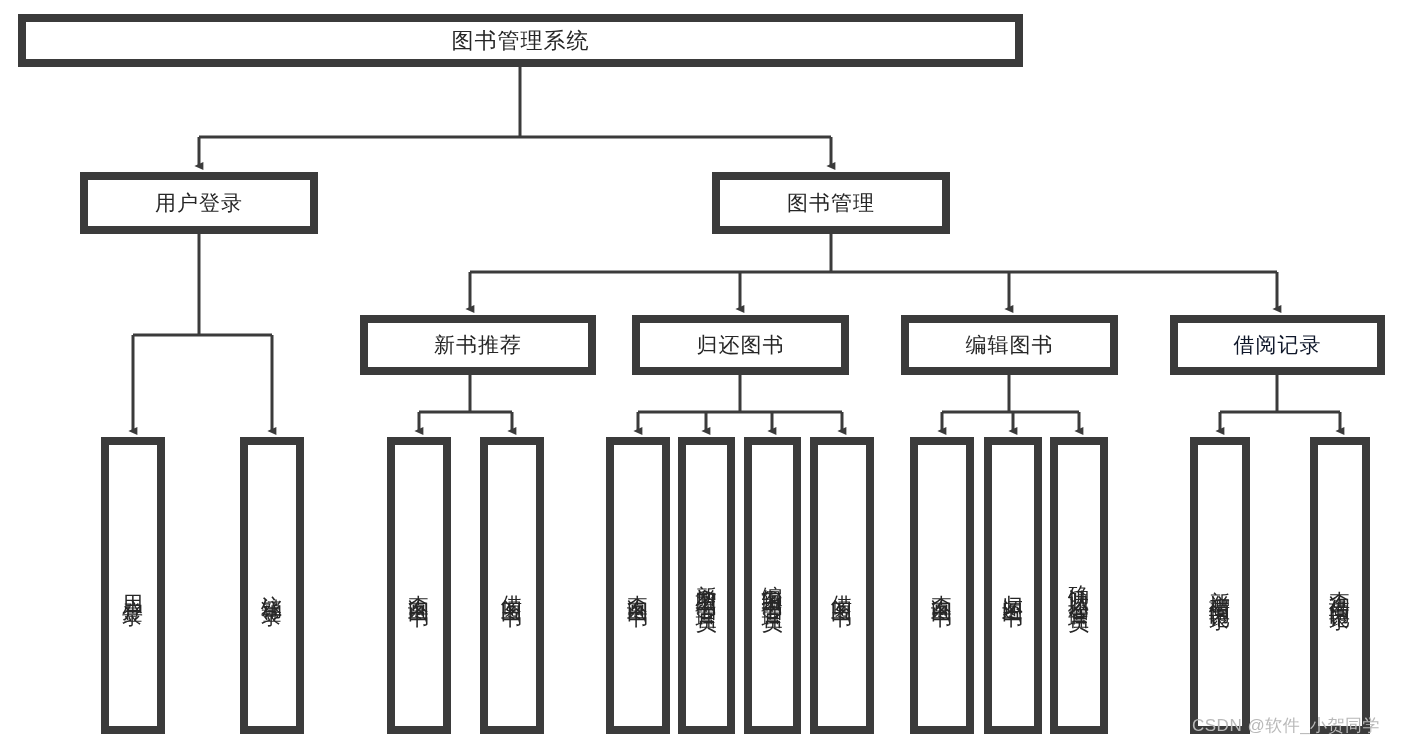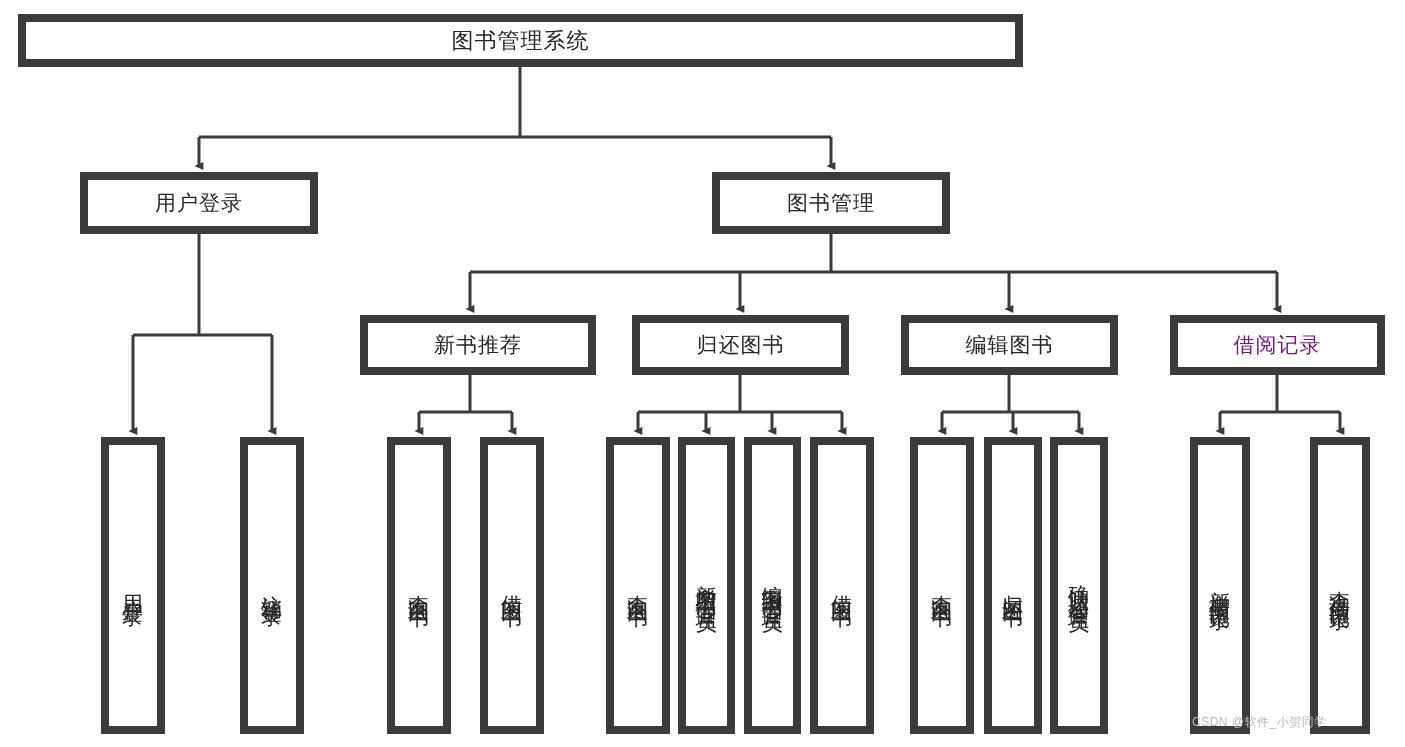--- a/index.html
+++ b/index.html
@@ -45,21 +45,21 @@
   svg.links {
     position: absolute;
     left: 0;
     top: 0;
     width: 1405px;
     height: 747px;
     pointer-events: none;
   }
   .watermark {
     position: absolute;
-    font-size: 12px;
+    font-size: 17px;
     color: #b9b9b9;
     white-space: nowrap;
     letter-spacing: 0.5px;
   }
 </style>
 </head>
 <body>
 
 <div id="canvas" style="background: rgb(255, 255, 255);">
 
@@ -114,21 +114,21 @@
   </svg>
 
   <div class="node h-label root" style="left: 18px; top: 14px; width: 1005px; height: 53px; border-color: rgb(59, 59, 59); color: rgb(38, 38, 38);">图书管理系统</div>
 
   <div class="node h-label" style="left: 80px; top: 172px; width: 238px; height: 62px; border-color: rgb(59, 59, 59); color: rgb(38, 38, 38);">用户登录</div>
   <div class="node h-label" style="left: 712px; top: 172px; width: 238px; height: 62px; border-color: rgb(59, 59, 59); color: rgb(38, 38, 38);">图书管理</div>
 
   <div class="node h-label" style="left: 360px; top: 315px; width: 236px; height: 60px; border-color: rgb(59, 59, 59); color: rgb(38, 38, 38);">新书推荐</div>
   <div class="node h-label" style="left: 632px; top: 315px; width: 217px; height: 60px; border-color: rgb(59, 59, 59); color: rgb(38, 38, 38);">归还图书</div>
   <div class="node h-label" style="left: 901px; top: 315px; width: 217px; height: 60px; border-color: rgb(59, 59, 59); color: rgb(38, 38, 38);">编辑图书</div>
-  <div class="node h-label" style="left: 1170px; top: 315px; width: 215px; height: 60px; border-color: rgb(59, 59, 59); color: #701a75;">借阅记录</div>
+  <div class="node h-label" style="left: 1170px; top: 315px; width: 215px; height: 60px; border-color: rgb(59, 59, 59); color: #0f172a;">借阅记录</div>
 
   <div class="node v-label" style="left: 101px; top: 437px; width: 64px; height: 297px; border-color: rgb(59, 59, 59); color: rgb(38, 38, 38);">用户登录</div>
   <div class="node v-label" style="left: 240px; top: 437px; width: 64px; height: 297px; border-color: rgb(59, 59, 59); color: rgb(38, 38, 38);">注销登录</div>
   <div class="node v-label" style="left: 387px; top: 437px; width: 64px; height: 297px; border-color: rgb(59, 59, 59); color: rgb(38, 38, 38);">查询图书</div>
   <div class="node v-label" style="left: 480px; top: 437px; width: 64px; height: 297px; border-color: rgb(59, 59, 59); color: rgb(38, 38, 38);">借阅图书</div>
   <div class="node v-label" style="left: 606px; top: 437px; width: 64px; height: 297px; border-color: rgb(59, 59, 59); color: rgb(38, 38, 38);">查询图书</div>
   <div class="node v-label" style="left: 678px; top: 437px; width: 57px; height: 297px; border-color: rgb(59, 59, 59); color: rgb(38, 38, 38);">新增图书（管理员）</div>
   <div class="node v-label" style="left: 744px; top: 437px; width: 57px; height: 297px; border-color: rgb(59, 59, 59); color: rgb(38, 38, 38);">编辑图书（管理员）</div>
   <div class="node v-label" style="left: 810px; top: 437px; width: 64px; height: 297px; border-color: rgb(59, 59, 59); color: rgb(38, 38, 38);">借阅图书</div>
   <div class="node v-label" style="left: 910px; top: 437px; width: 64px; height: 297px; border-color: rgb(59, 59, 59); color: rgb(38, 38, 38);">查询图书</div>

